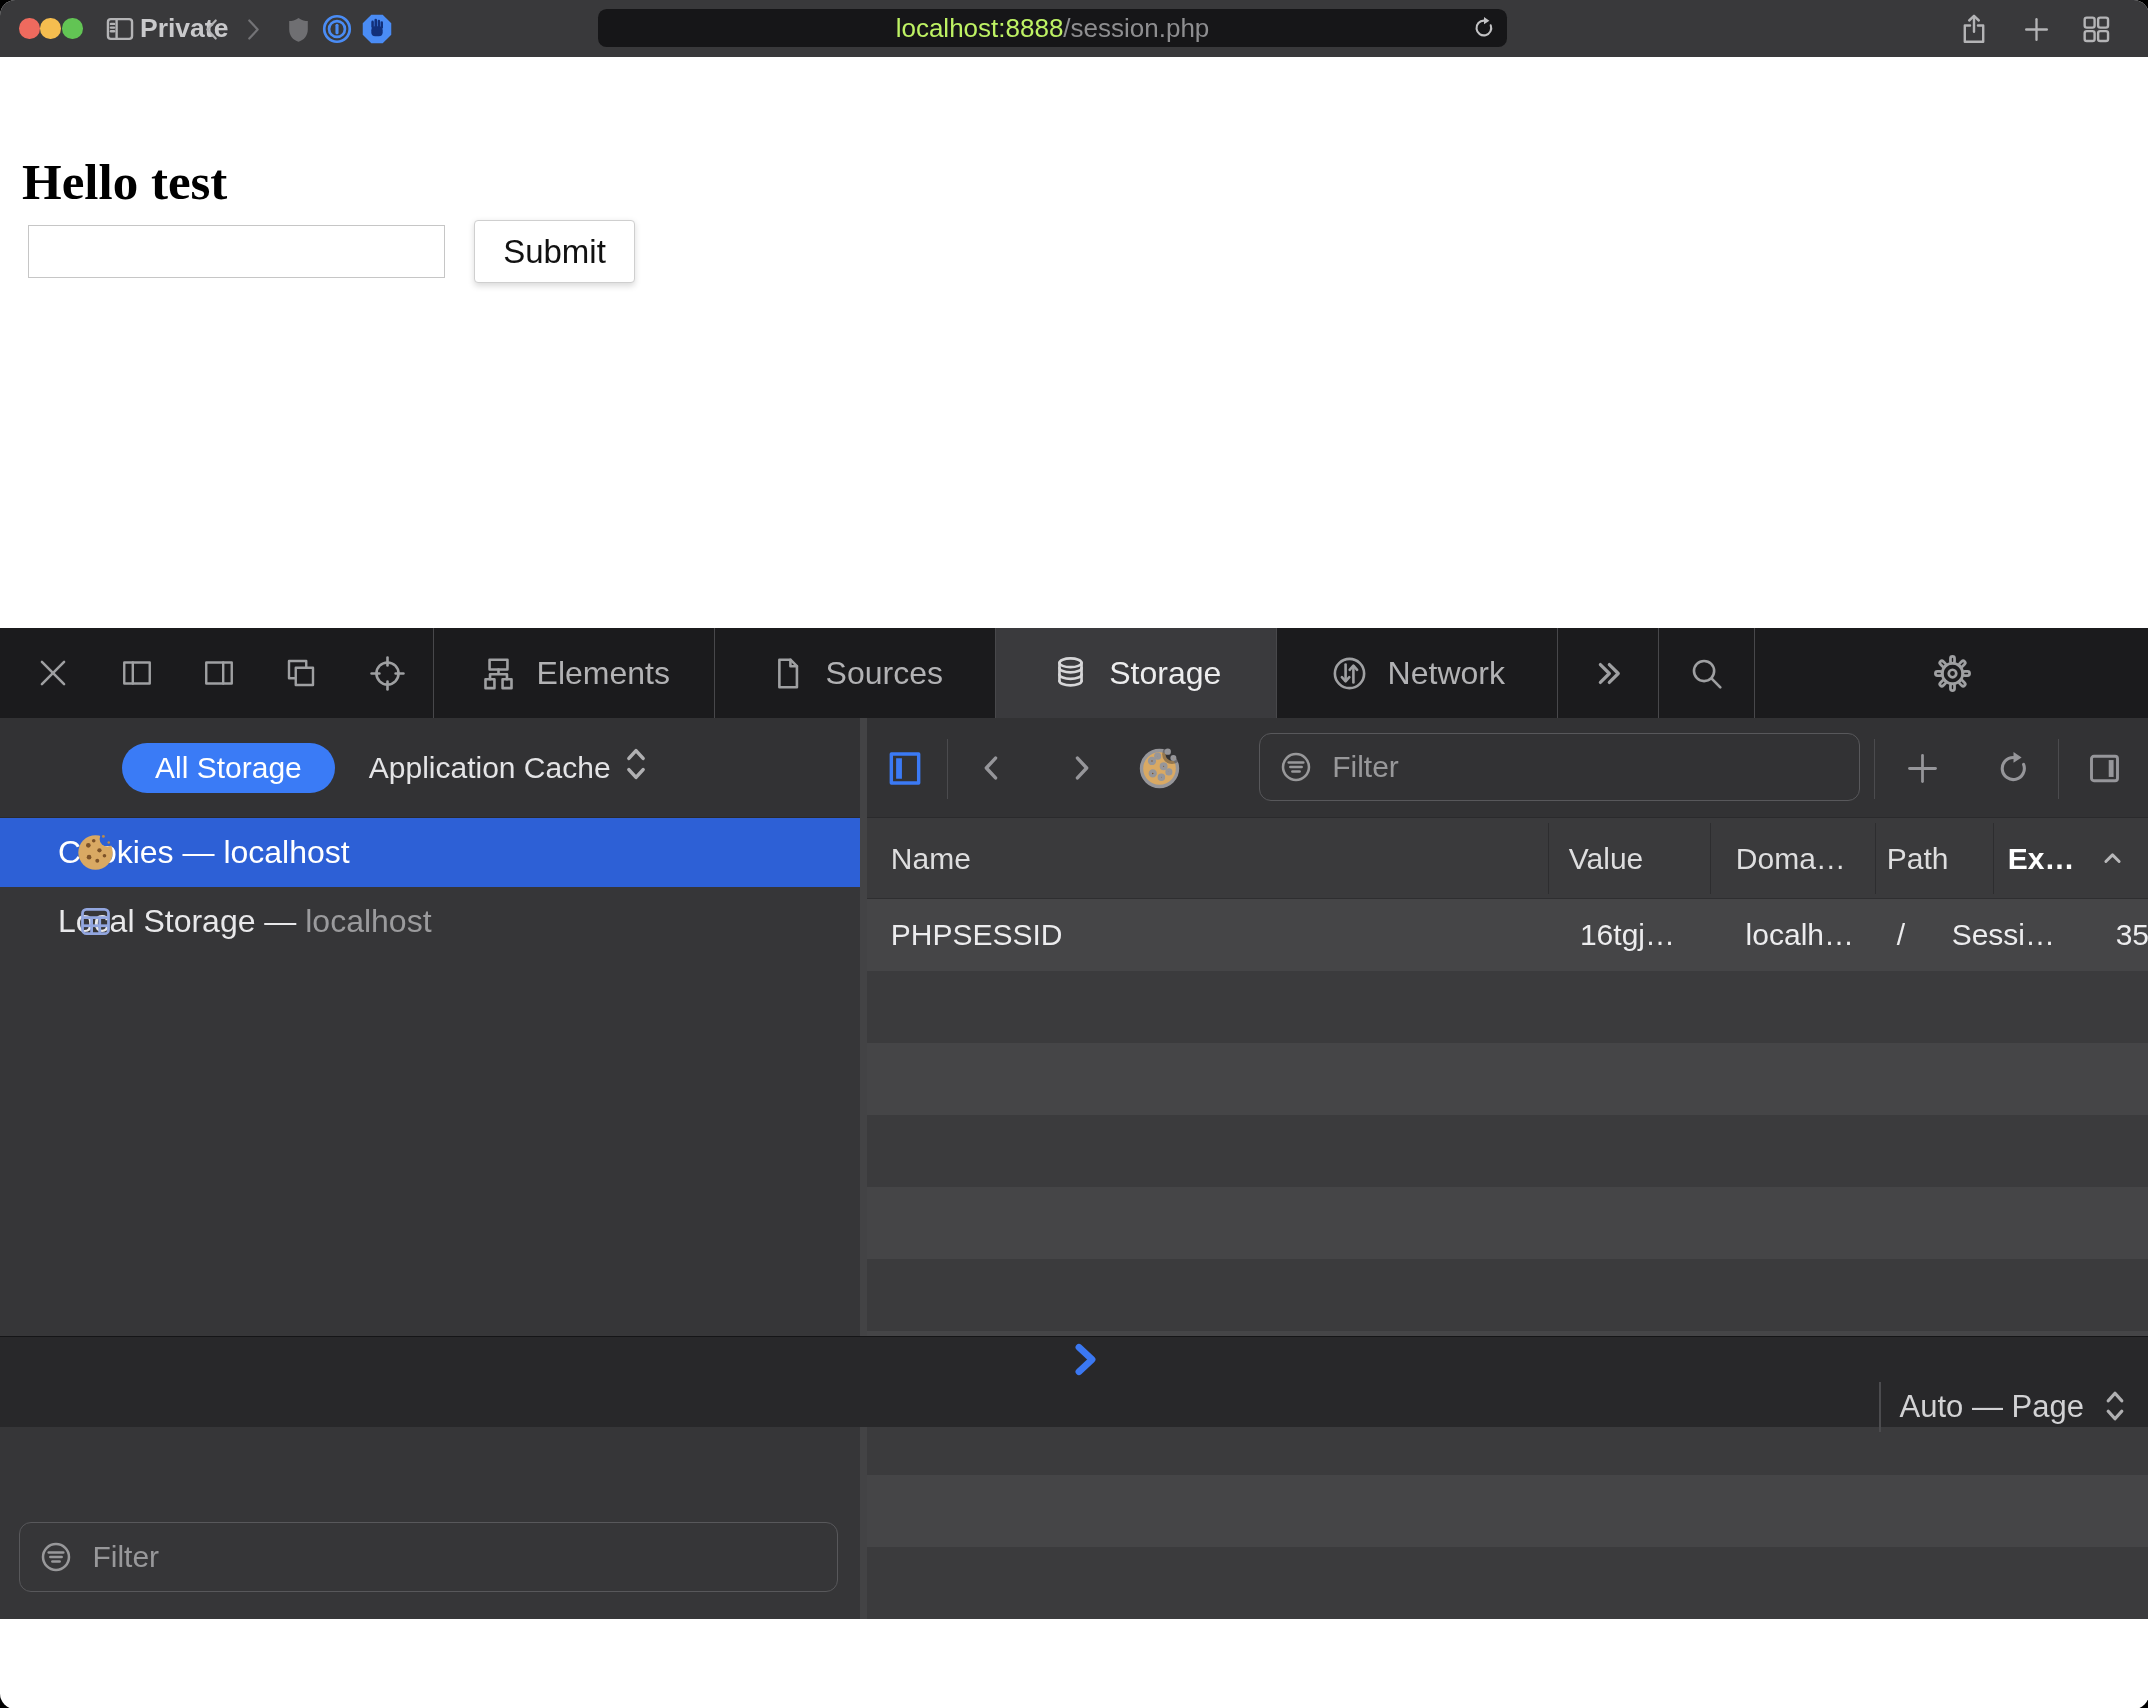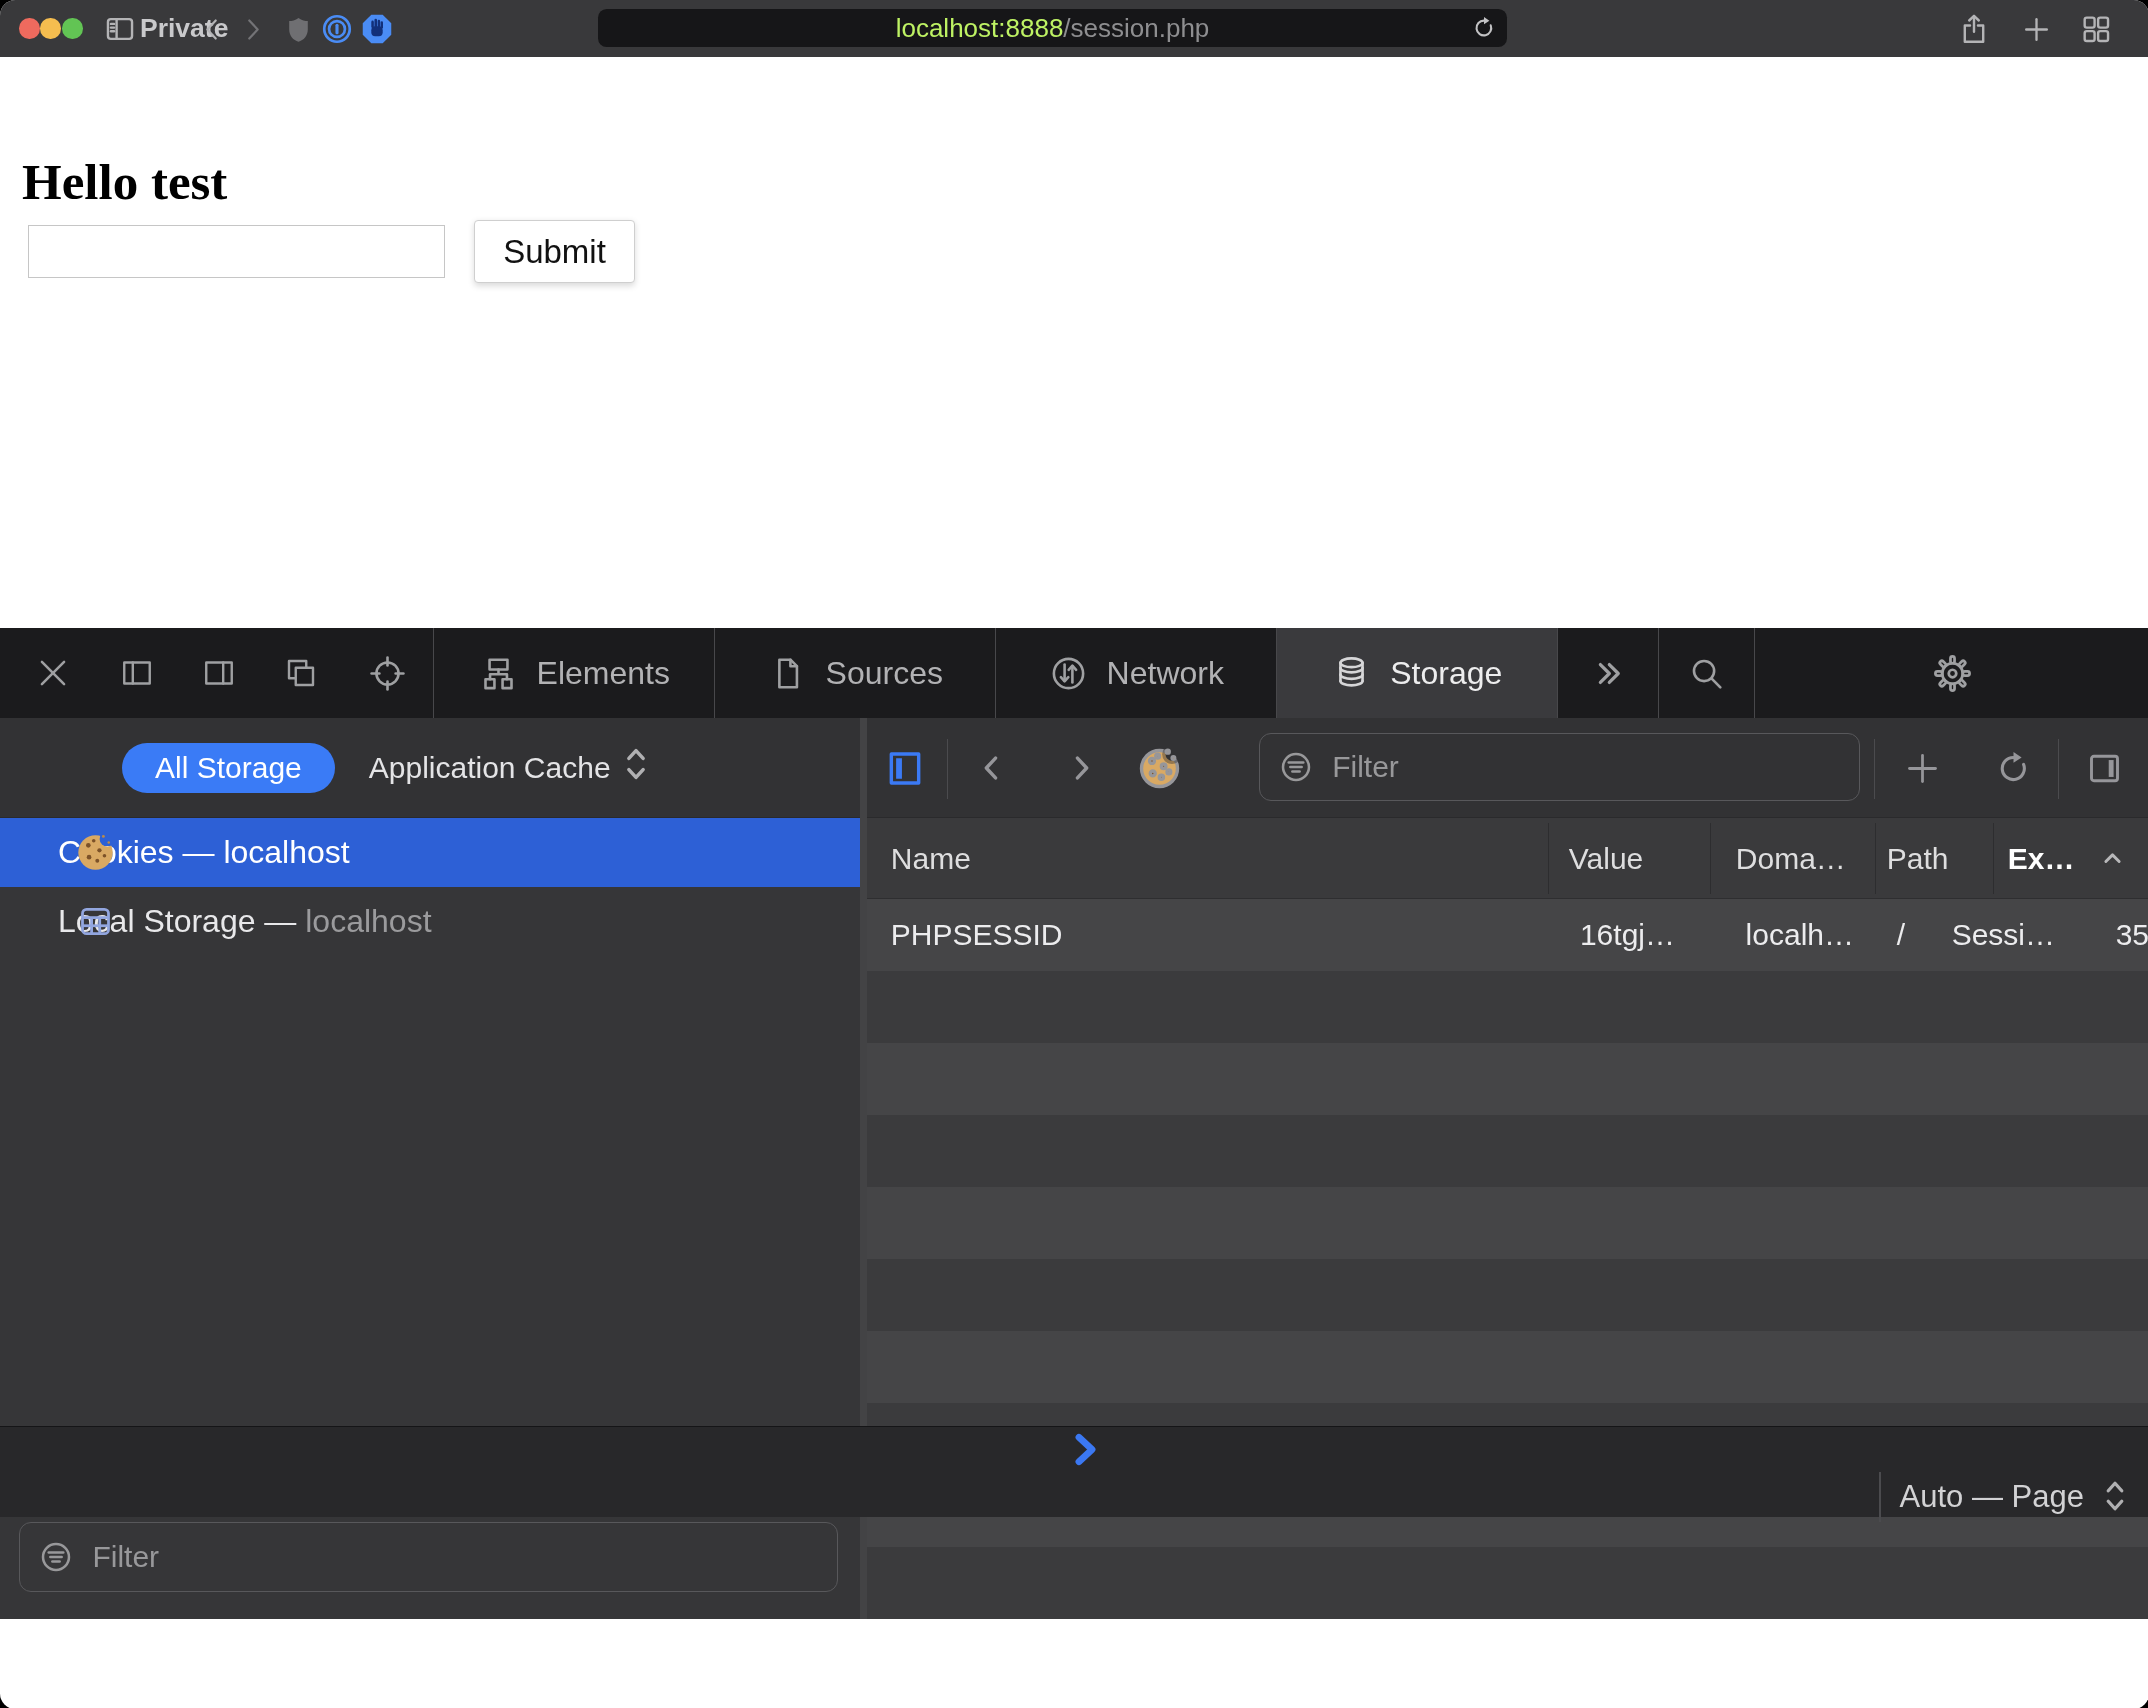--- a/index.html
+++ b/index.html
@@ -28,21 +28,21 @@
   .page{position:absolute;left:0;top:57px;width:2149px;height:571px;background:#ffffff;color:#000;}
   .page h1{margin:0;position:absolute;left:22px;top:96px;font-family:"Liberation Serif","DejaVu Serif",serif;
     font-size:51px;font-weight:700;}
   .page-input{position:absolute;left:28px;top:168px;width:417px;height:53px;border:1.7px solid #c6c6c6;background:#fff;
     font-size:29px;padding:0 12px;outline:none;}
   .submit-btn{position:absolute;left:474px;top:163px;width:161px;height:63px;background:#fff;border:1.7px solid #cfcfcf;
     border-radius:4px;box-shadow:0 2.6px 6.8px rgba(0,0,0,.15);font-size:33px;color:#111;
     display:flex;align-items:center;justify-content:center;font-family:"Liberation Sans","DejaVu Sans",sans-serif;}
 
   
-  .devtools{position:absolute;left:0;top:628px;width:2149px;height:889px;background:#1b1b1d;color:#b2b2b4;}
+  .devtools{position:absolute;left:0;top:628px;width:2149px;height:799px;background:#1b1b1d;color:#b2b2b4;}
 
   
   .dt-tabbar{position:absolute;left:0;top:0;width:2149px;height:90px;display:flex;align-items:stretch;background:#1b1b1d;padding-left:10.3px;}
   .bar-btn{display:flex;align-items:center;justify-content:center;}
   .bar-btn svg{stroke:#9fa0a2;fill:none;stroke-width:1.6;stroke-linecap:round;stroke-linejoin:round;}
   .w100{width:86px;} .w96{width:82px;} .w106{width:91px;}
   .dt-tab{flex:0 0 281px;display:flex;align-items:center;justify-content:center;gap:19px;border-left:1.7px solid #48484b;
     font-size:32px;color:#b2b2b4;}
   .dt-tab svg{stroke:#9fa0a2;fill:none;stroke-width:1.6;stroke-linecap:round;stroke-linejoin:round;}
   .dt-tab.active{background:#3a3a3d;color:#ededee;}
@@ -253,39 +253,39 @@
           </svg>
         <span>Elements</span>
       </div>
       <div class="dt-tab">
         <svg width="39" height="39" viewBox="0 0 24 24">
             <path d="M7 3.5 H13.8 L17.8 7.5 V20.5 H7 Z"></path>
             <polyline points="13.8,3.5 13.8,7.5 17.8,7.5"></polyline>
           </svg>
         <span>Sources</span>
       </div>
+      <div class="dt-tab active">
+        <svg width="39" height="39" viewBox="0 0 24 24">
+            <ellipse cx="12" cy="5.4" rx="6.8" ry="2.7"></ellipse>
+            <path d="M5.2 8.6 A6.8 2.7 0 0 0 18.8 8.6"></path>
+            <path d="M5.2 12.6 A6.8 2.7 0 0 0 18.8 12.6"></path>
+            <path d="M5.2 16.6 A6.8 2.7 0 0 0 18.8 16.6"></path>
+            <path d="M5.2 5.4 V16.6 M18.8 5.4 V16.6"></path>
+          </svg>
+        <span>Storage</span>
+      </div>
       <div class="dt-tab">
         <svg width="39" height="39" viewBox="0 0 24 24">
             <circle cx="12" cy="12" r="9"></circle>
             <line x1="9.6" y1="6.5" x2="9.6" y2="16.5"></line>
             <polyline points="7.3,14.3 9.6,16.8 11.9,14.3"></polyline>
             <line x1="14.4" y1="17.5" x2="14.4" y2="7.5"></line>
             <polyline points="12.1,9.7 14.4,7.2 16.7,9.7"></polyline>
           </svg>
         <span>Network</span>
-      </div>
-      <div class="dt-tab active">
-        <svg width="39" height="39" viewBox="0 0 24 24">
-            <ellipse cx="12" cy="5.4" rx="6.8" ry="2.7"></ellipse>
-            <path d="M5.2 8.6 A6.8 2.7 0 0 0 18.8 8.6"></path>
-            <path d="M5.2 12.6 A6.8 2.7 0 0 0 18.8 12.6"></path>
-            <path d="M5.2 16.6 A6.8 2.7 0 0 0 18.8 16.6"></path>
-            <path d="M5.2 5.4 V16.6 M18.8 5.4 V16.6"></path>
-          </svg>
-        <span>Storage</span>
       </div>
 
       <div class="bar-btn more-btn">
         <svg width="39" height="39" viewBox="0 0 24 24" style="stroke-width:2">
             <polyline points="7,6.5 12.5,12 7,17.5"></polyline>
             <polyline points="12.5,6.5 18,12 12.5,17.5"></polyline>
           </svg>
       </div>
       <div class="bar-btn search-btn">
         <svg width="39" height="39" viewBox="0 0 24 24">

